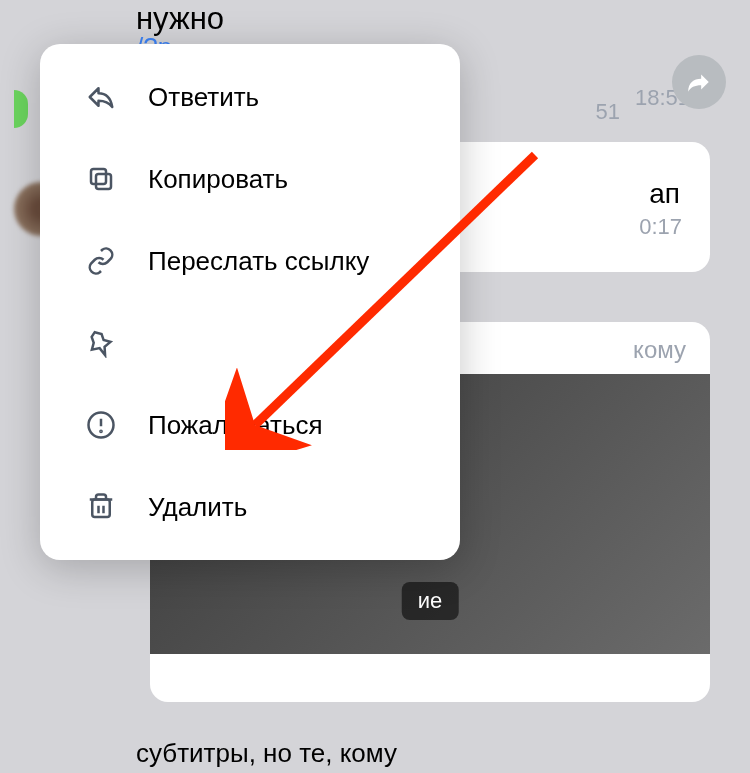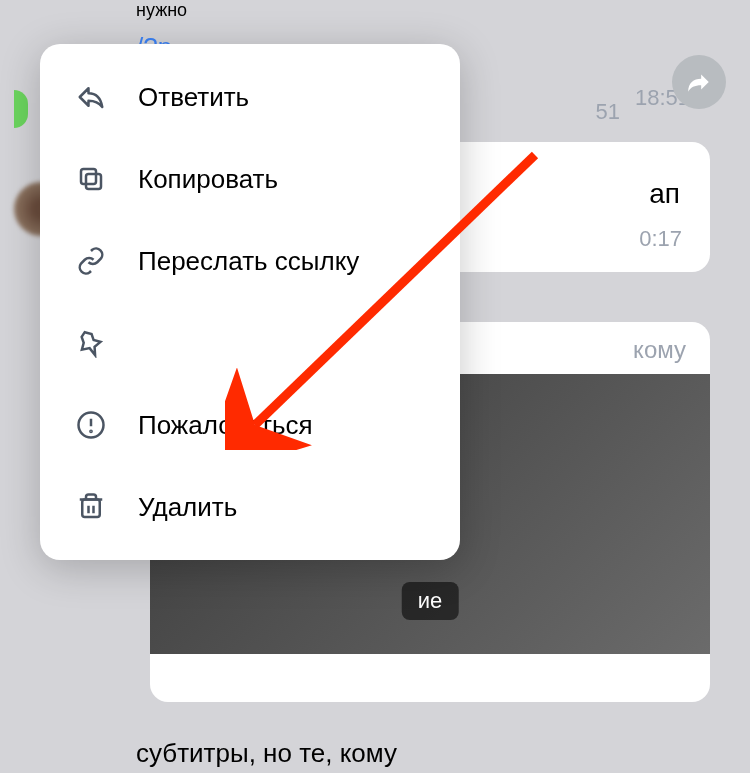--- a/index.html
+++ b/index.html
@@ -13,21 +13,21 @@
     }
     .bg-messages {
       position: absolute;
       inset: 0;
     }
     .msg-top {
       position: absolute;
       top: 0;
       left: 136px;
       color: #000;
-      font-size: 18px;
+      font-size: 31px;
       line-height: 1.2;
     }
     .msg-top-link {
       position: absolute;
       top: 32px;
       left: 136px;
       color: #3b82f6;
       font-size: 26px;
       text-decoration: underline;
       white-space: nowrap;
@@ -52,21 +52,21 @@
       top: 142px;
       right: 40px;
       width: 560px;
       height: 130px;
       background: #fff;
       border-radius: 18px;
       padding: 20px 24px;
       color: #000;
       font-size: 28px;
     }
-    .card-1 .time { position: absolute; bottom: 20px; right: 28px; color: #9ca3af; font-size: 22px; }
+    .card-1 .time { position: absolute; bottom: 32px; right: 28px; color: #9ca3af; font-size: 22px; }
     .card-2 {
       position: absolute;
       top: 322px;
       right: 40px;
       width: 560px;
       height: 380px;
       background: #fff;
       border-radius: 18px;
       padding: 0;
       overflow: hidden;
@@ -124,21 +124,21 @@
       font-size: 26px;
     }
     .context-menu {
       position: absolute;
       top: 44px;
       left: 40px;
       width: 420px;
       background: #fff;
       border-radius: 20px;
       box-shadow: 0 8px 40px rgba(0,0,0,0.22);
-      padding: 12px 8px;
+      padding: 12px 18px;
       z-index: 5;
     }
     .menu-item {
       display: flex;
       align-items: center;
       padding: 22px 24px;
       font-size: 26px;
       color: #000;
       cursor: pointer;
     }

